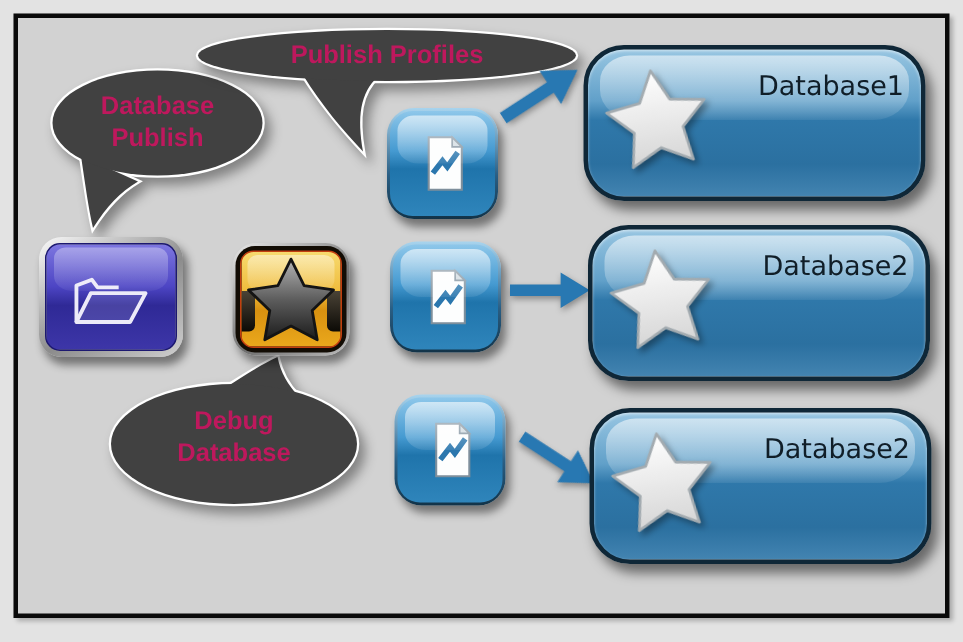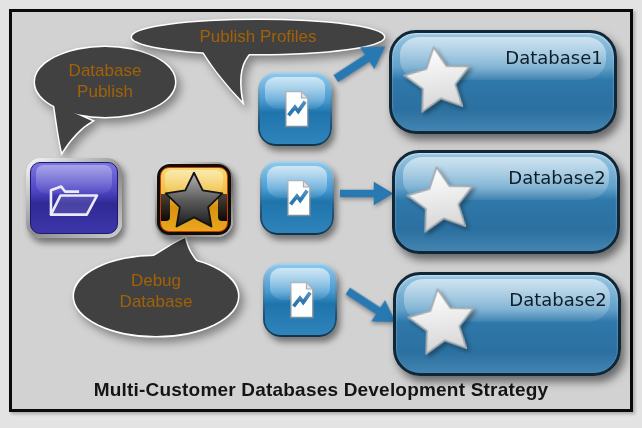--- a/index.html
+++ b/index.html
@@ -4,21 +4,21 @@
 <style>
   html,body{margin:0;padding:0;}
   body{background:#e3e3e3;font-family:"Liberation Sans",sans-serif;}
   #canvas{position:relative;width:642px;height:428px;background:#e3e3e3;overflow:hidden;}
   .frame{position:absolute;left:9px;top:9px;width:618px;height:397px;border:3px solid #0a0a0a;
          background:#d2d2d2;box-shadow:2px 2px 3px rgba(0,0,0,.25);}
   
   .bubble{position:absolute;filter:drop-shadow(4px 5px 4px rgba(0,0,0,.38));}
   .bubble svg{overflow:visible;display:block;}
   .bubble-label{position:absolute;display:flex;flex-direction:column;align-items:center;justify-content:center;
-                color:#a16207;font-weight:normal;font-size:17px;line-height:1.22;text-align:center;}
+                color:#be185d;font-weight:bold;font-size:17px;line-height:1.22;text-align:center;}
   
   .db-box{position:absolute;width:222px;height:98px;border-radius:27px;border:3px solid #0f2737;
           background:linear-gradient(180deg,#98c6e2 0%,#61a0c9 35%,#2f78aa 48%,#2b70a0 78%,#4384b1 100%);
           box-shadow:4px 6px 8px rgba(0,0,0,.5), inset 0 1px 2px rgba(255,255,255,.55);}
   .db-box::before{content:"";position:absolute;left:8px;right:8px;top:4px;height:44%;
           border-radius:20px 20px 24px 24px/17px 17px 20px 20px;
           background:linear-gradient(180deg,rgba(255,255,255,.55),rgba(255,255,255,.07));}
   .db-label{position:absolute;top:14px;left:98px;width:128px;text-align:center;
             font-family:"DejaVu Sans",sans-serif;font-size:18px;color:#101e28;}
   .db-star{position:absolute;left:10px;top:11px;transform:rotate(-8deg);
@@ -199,15 +199,14 @@
     <div class="db-label">Database2</div>
   </div>
 
   <div class="db-box" style="left:393px;top:272px;">
     <svg class="db-star" width="72" height="69" viewBox="0 0 100 96">
       <path d="M50,4 L64.1,32.6 95.7,37.2 72.8,59.4 78.2,90.8 50,76 21.8,90.8 27.2,59.4 4.3,37.2 35.9,32.6 Z" fill="url(#gw)" stroke="#a3abb0" stroke-width="2.5" stroke-linejoin="round"></path>
     </svg>
     <div class="db-label">Database2</div>
   </div>
 
-  <div class="title">Multi-Customer Databases Development Strategy</div>
 
 </div>
 
 </body></html>

